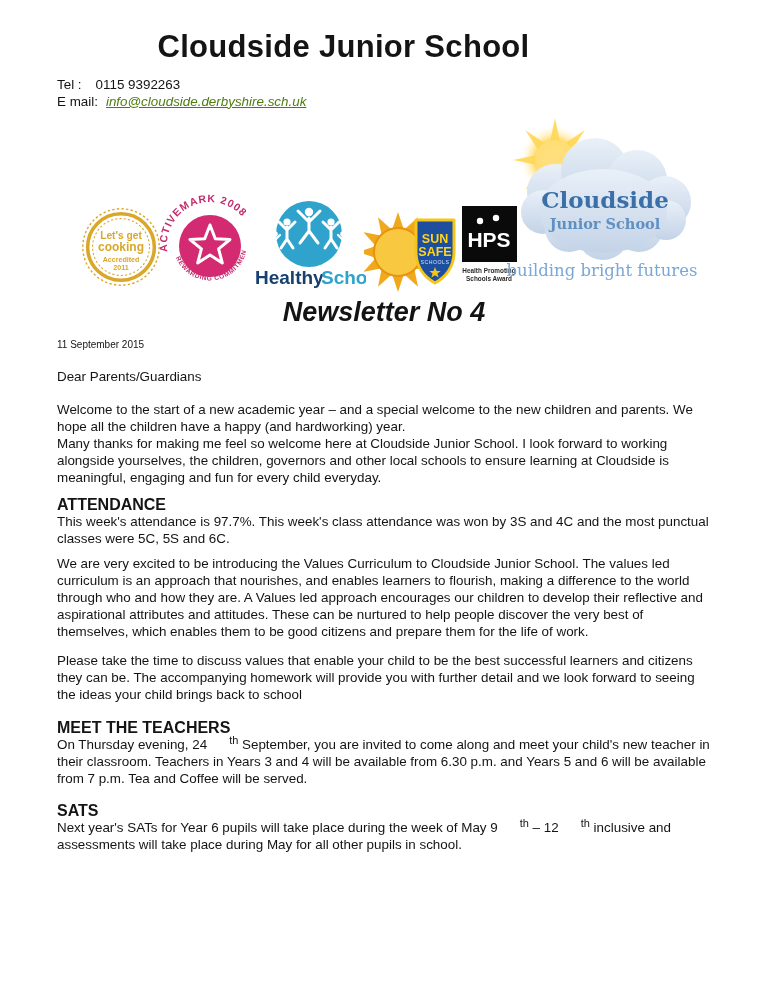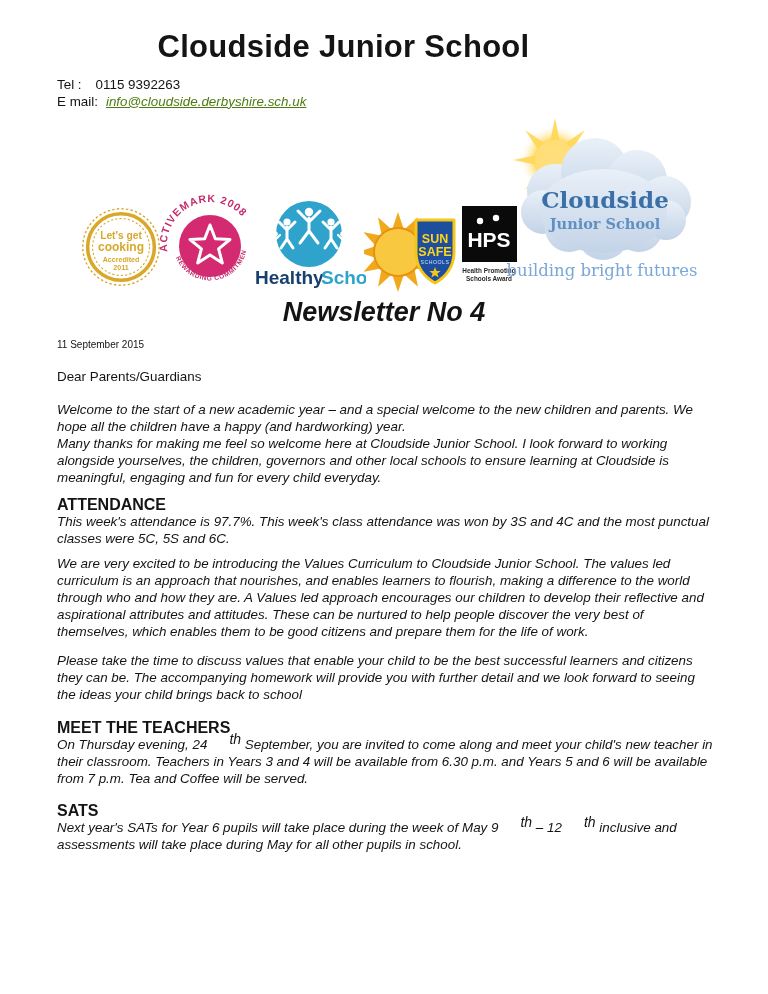--- a/index.html
+++ b/index.html
@@ -23,29 +23,29 @@
   .logo-sunsafe{left:364px;top:86px;width:94px;height:94px;}
   .logo-hps{left:458px;top:90px;width:64px;height:80px;}
   .logo-cloud{left:503px;top:0px;width:197px;height:174px;}
   .newsletter-title{
     margin:2px 0 0;text-align:center;
     font-size:27px;font-weight:bold;font-style:italic;line-height:32px;
   }
   .date-line{margin:8px 0 15px 57px;font-size:10px;line-height:17px;}
   .salutation{margin:14px 0 16px 57px;font-size:13.4px;line-height:17px;}
   .body-text{margin:14px 55px 0 57px;font-size:13.4px;line-height:17px;}
-  .body-text p{margin:0;font-style:italic;}
+  .body-text p{margin:0;}
   .body-text h3{margin:0;font-size:16px;font-weight:bold;line-height:17px;}
   .p-intro2{margin:0 0 10px !important;}
   .p-att{margin:0 0 8px !important;}
   .h-values{margin:0 0 4px !important;}
   .p-val1{margin:0 0 12px !important;}
   .p-val2{margin:12px 0 16px !important;}
   .p-meet{margin:0 0 15px !important;}
-  sup{font-size:14px;line-height:0;vertical-align:super;padding-left:22px;}
+  sup{font-size:11px;line-height:0;vertical-align:super;padding-left:22px;}
   svg text{font-family:"Liberation Sans","DejaVu Sans",sans-serif;}
   svg text.serif{font-family:"DejaVu Serif","Liberation Serif",serif;}
 </style>
 </head>
 <body>
 
 <div class="sheet">
 
   <div class="doc-title">Cloudside Junior School</div>
 

